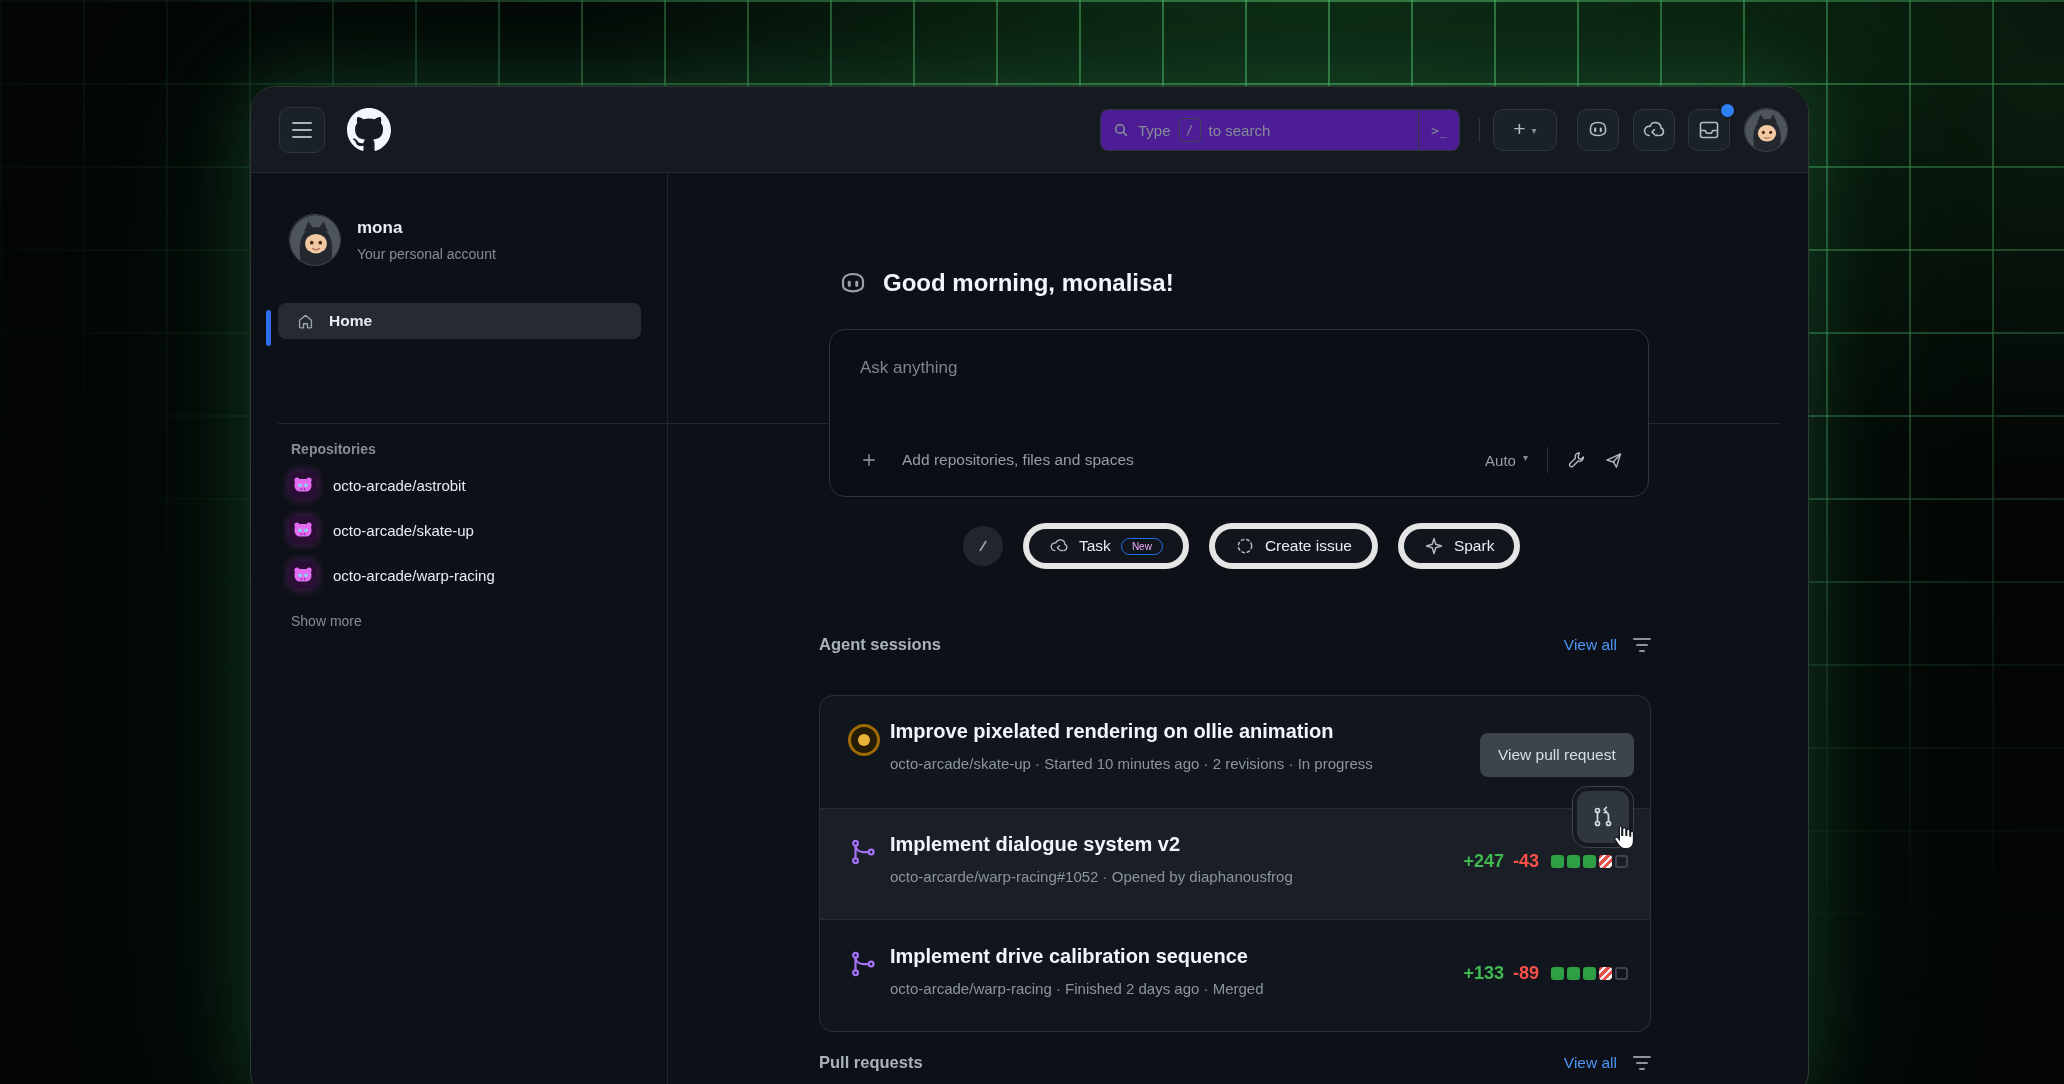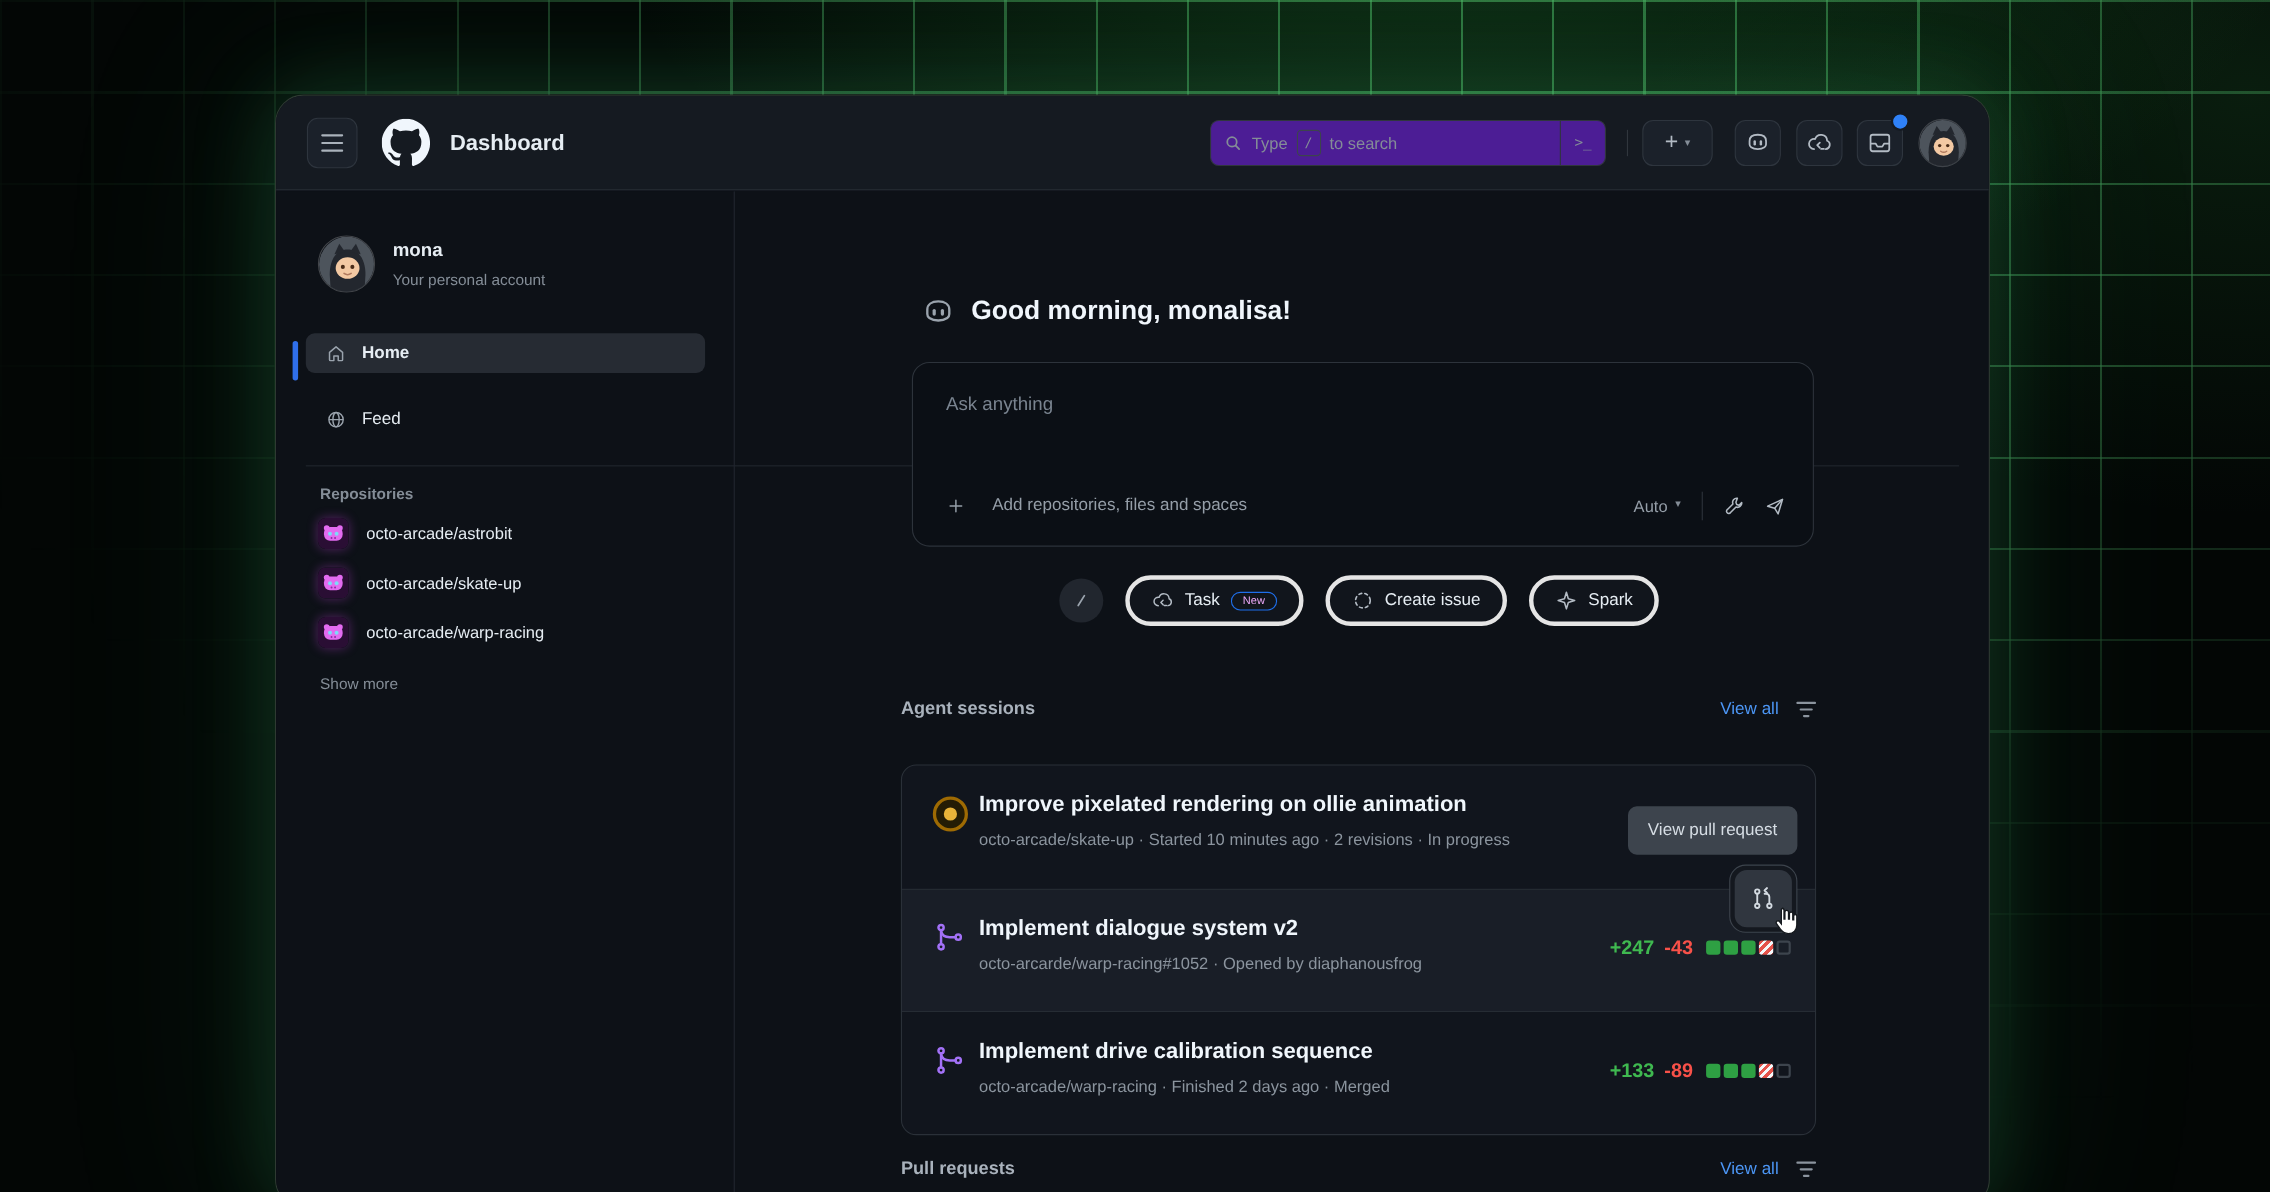--- a/index.html
+++ b/index.html
@@ -66,21 +66,21 @@
       padding:28px 30px;box-sizing:border-box;font-family:"Liberation Sans",sans-serif;font-size:17px;color:#e6edf3;}
   .composer textarea::placeholder{color:#7a8490;}
   .composer-bar{position:absolute;left:30px;right:24px;bottom:18px;height:36px;display:flex;align-items:center;color:#959ea8;}
   .attach{display:flex;align-items:center;gap:24px;font-size:15.5px;color:#959ea8;}
   .c-right{margin-left:auto;display:flex;align-items:center;gap:15px;color:#959ea8;font-size:15px;}
   .c-vdiv{width:1px;height:26px;background:#2d333b;margin:0 4px;}
   .cicon{width:21px;height:21px;color:#b3bbc4;}
   
   .actions{position:absolute;left:712px;top:436px;height:46px;display:flex;align-items:center;gap:20px;}
   .slashbtn{width:40px;height:40px;border-radius:50%;background:#21262e;display:flex;align-items:center;justify-content:center;}
-  .pill{height:46px;border-radius:23px;border:4px solid #e5e5e5;background:#11151c;display:flex;align-items:center;gap:10px;
+  .pill{height:46px;border-radius:23px;border:6px solid #e5e5e5;background:#11151c;display:flex;align-items:center;gap:10px;
       padding:0 20px;font-size:15.5px;color:#e6edf3;box-sizing:border-box;}
   .pill .picon{width:20px;height:20px;color:#b3bbc4;flex:0 0 auto;}
   .newbadge{border:1px solid #1f6feb;color:#f0abfc;border-radius:999px;font-size:10px;padding:2px 10px;}
   
   .sechdr{position:absolute;left:568px;width:832px;display:flex;align-items:center;}
   .sechdr.agent{top:548px;}
   .sechdr.prs{top:966px;}
   .sectitle{font-size:16.5px;font-weight:600;color:#a9b2bc;}
   .viewall{margin-left:auto;font-size:15.5px;color:#4c96f5;}
   .filter{display:flex;flex-direction:column;align-items:center;gap:4px;margin-left:16px;}
@@ -127,21 +127,20 @@
           <span class="bar"></span>
             <span class="bar"></span>
             <span class="bar"></span>
         </span>
       </div>
       <div class="logo">
         <svg viewBox="0 0 16 16" width="44" height="44" fill="currentColor">
             <path d="M8 0C3.58 0 0 3.58 0 8c0 3.54 2.29 6.53 5.47 7.59.4.07.55-.17.55-.38 0-.19-.01-.82-.01-1.49-2.01.37-2.53-.49-2.69-.94-.09-.23-.48-.94-.82-1.13-.28-.15-.68-.52-.01-.53.63-.01 1.08.58 1.23.82.72 1.21 1.87.87 2.33.66.07-.52.28-.87.51-1.07-1.78-.2-3.64-.89-3.64-3.95 0-.87.31-1.59.82-2.15-.08-.2-.36-1.02.08-2.12 0 0 .67-.21 2.2.82.64-.18 1.32-.27 2-.27.68 0 1.36.09 2 .27 1.53-1.04 2.2-.82 2.2-.82.44 1.1.16 1.92.08 2.12.51.56.82 1.27.82 2.15 0 3.07-1.87 3.75-3.65 3.95.29.25.54.73.54 1.48 0 1.07-.01 1.93-.01 2.2 0 .21.15.46.55.38A8.01 8.01 0 0 0 16 8c0-4.42-3.58-8-8-8Z"></path>
           </svg>
       </div>
-      <div class="apptitle">Dashboard</div>
 
       <div class="search">
         <svg class="mag" viewBox="0 0 16 16" fill="none" stroke="currentColor" stroke-width="1.6">
             <circle cx="7" cy="7" r="4.3"></circle>
             <path d="m10.4 10.4 3.1 3.1" stroke-linecap="round"></path>
           </svg>
         <span class="stext">Type</span>
         <span class="skey">/</span>
         <span>to search</span>
         <span class="search-right">&gt;_</span>
@@ -202,28 +201,20 @@
     </div>
     <div class="acc-name">mona</div>
     <div class="acc-desc">Your personal account</div>
 
     <div class="activebar"></div>
     <div class="navrow nav-home">
       <svg class="nicon" viewBox="0 0 24 24" fill="none" stroke="currentColor" stroke-width="1.7" stroke-linejoin="round">
           <path d="M4.5 10.5 12 4.2l7.5 6.3V19a1 1 0 0 1-1 1h-4v-5.2h-5V20h-4a1 1 0 0 1-1-1Z"></path>
         </svg>
       <span>Home</span>
-    </div>
-    <div class="navrow nav-feed">
-      <svg class="nicon" viewBox="0 0 24 24" fill="none" stroke="currentColor" stroke-width="1.6">
-          <circle cx="12" cy="12" r="8.2"></circle>
-          <ellipse cx="12" cy="12" rx="3.6" ry="8.2"></ellipse>
-          <path d="M3.8 12h16.4"></path>
-        </svg>
-      <span>Feed</span>
     </div>
 
     <div class="side-div"></div>
     <div class="repos-title">Repositories</div>
 
     <div class="repo" style="top:376px;">
       <span class="ravatar">
         <svg viewBox="0 0 28 28" width="28" height="28">
             <rect width="28" height="28" rx="7" fill="#2a0e34"></rect>
             <circle cx="8" cy="9" r="2.6" fill="#e36bf0"></circle>

